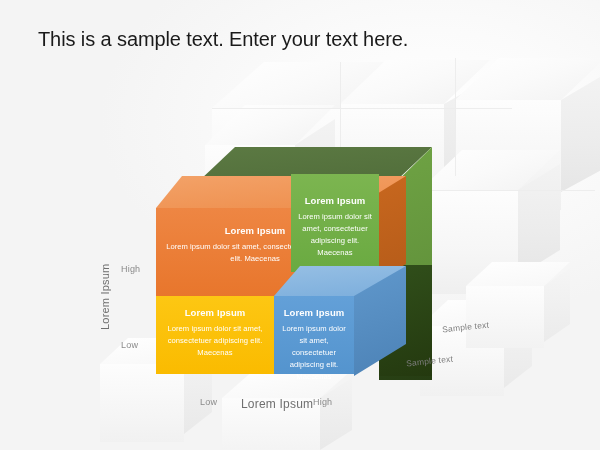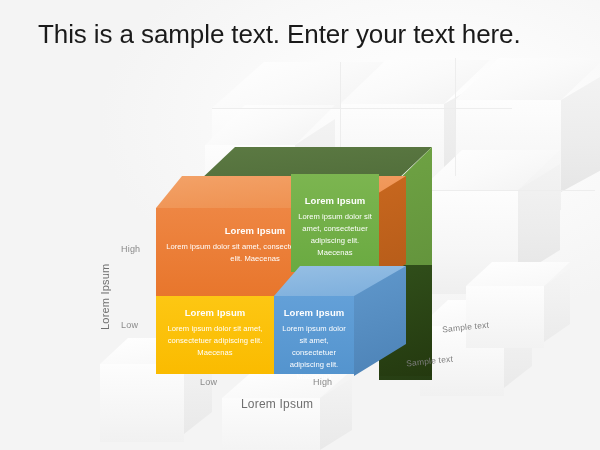--- a/index.html
+++ b/index.html
@@ -35,43 +35,43 @@
   .bgline.h{height:1px;}
 
   
   .axis-y-label{
     position:absolute;color:#6f6f6f;font-size:11px;letter-spacing:.2px;
     transform:rotate(-90deg);transform-origin:left top;white-space:nowrap;
   }
   .axis-x-label{
     position:absolute;color:#6f6f6f;font-size:12px;letter-spacing:.2px;white-space:nowrap;
   }
-  .tick{position:absolute;color:#8a8a8a;font-size:9px;white-space:nowrap;letter-spacing:.2px;}
+  .tick{position:absolute;color:#8a8a8a;font-size:9px;white-space:nowrap;letter-spacing:.2px;margin-top:20px;}
 
   
   .matrix{position:absolute;left:0;top:0;width:600px;height:450px;}
   .face{position:absolute;}
   .quad{position:absolute;box-sizing:border-box;}
   .quad .qtitle{
     color:#ffffff;font-weight:bold;font-size:9.5px;text-align:center;
     letter-spacing:.1px;margin:0 0 5px 0;line-height:1.1;
   }
   .quad .qbody{
     color:#ffffff;font-size:7.6px;text-align:center;line-height:1.55;
     letter-spacing:.05px;margin:0;padding:0 7px;
   }
   .quad .inner{position:absolute;left:0;right:0;}
 
   .sample-text{
     position:absolute;color:#7d7d7d;font-size:8.5px;white-space:nowrap;letter-spacing:.2px;
   }
 
   .title{
-    position:absolute;left:38px;top:19px;
-    font-size:26px;color:#1a1a1a;letter-spacing:-0.1px;white-space:nowrap;
+    position:absolute;left:38px;top:28px;
+    font-size:20px;color:#1a1a1a;letter-spacing:-0.1px;white-space:nowrap;
   }
 </style>
 </head>
 <body>
 
 <div id="stage">
 
   <div class="bg-wrap">
     <div class="bg-grad"></div>
 

